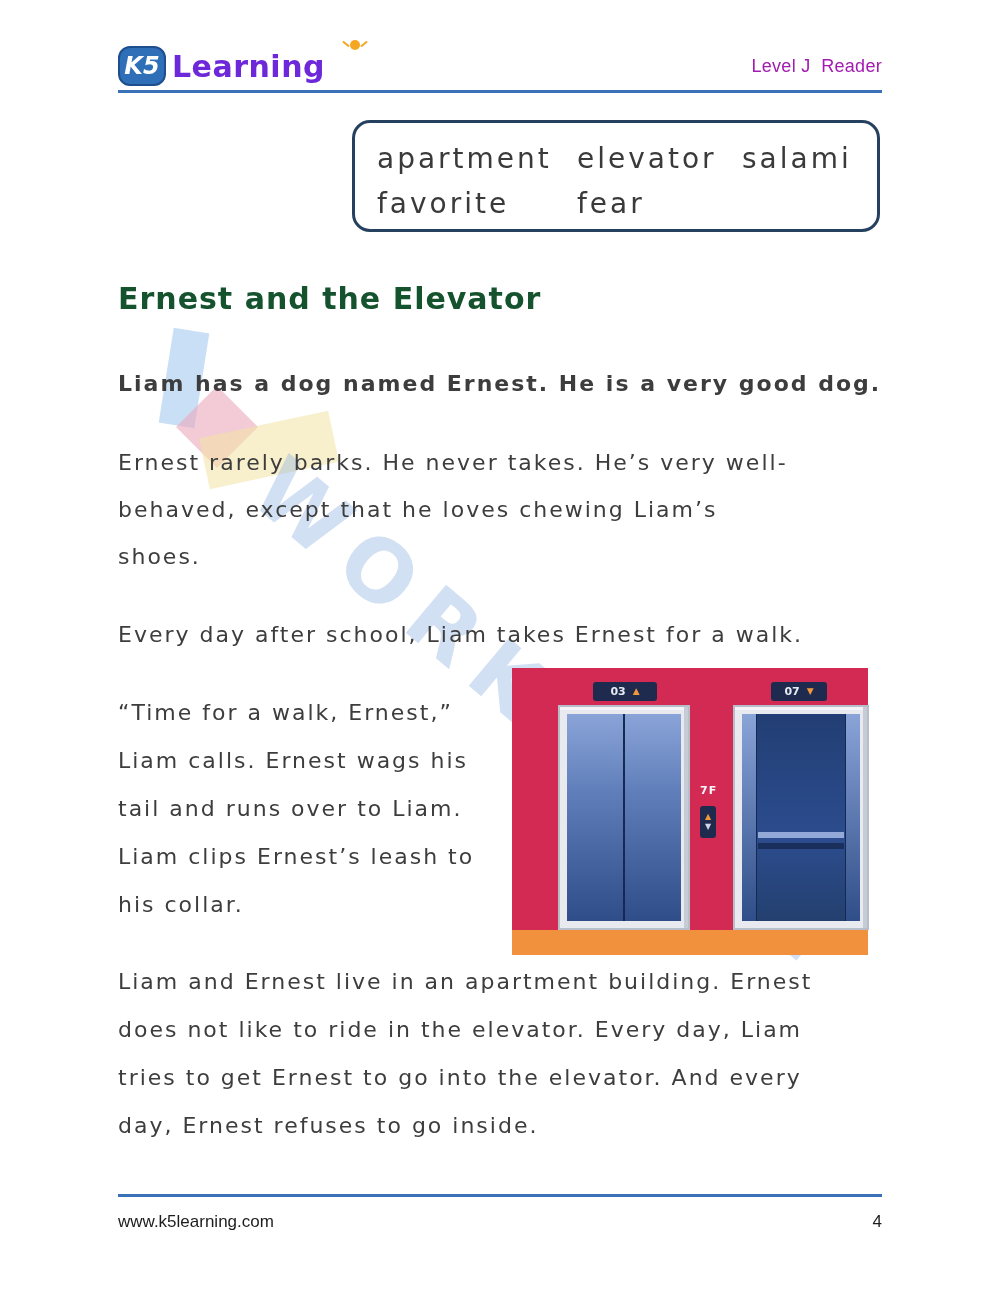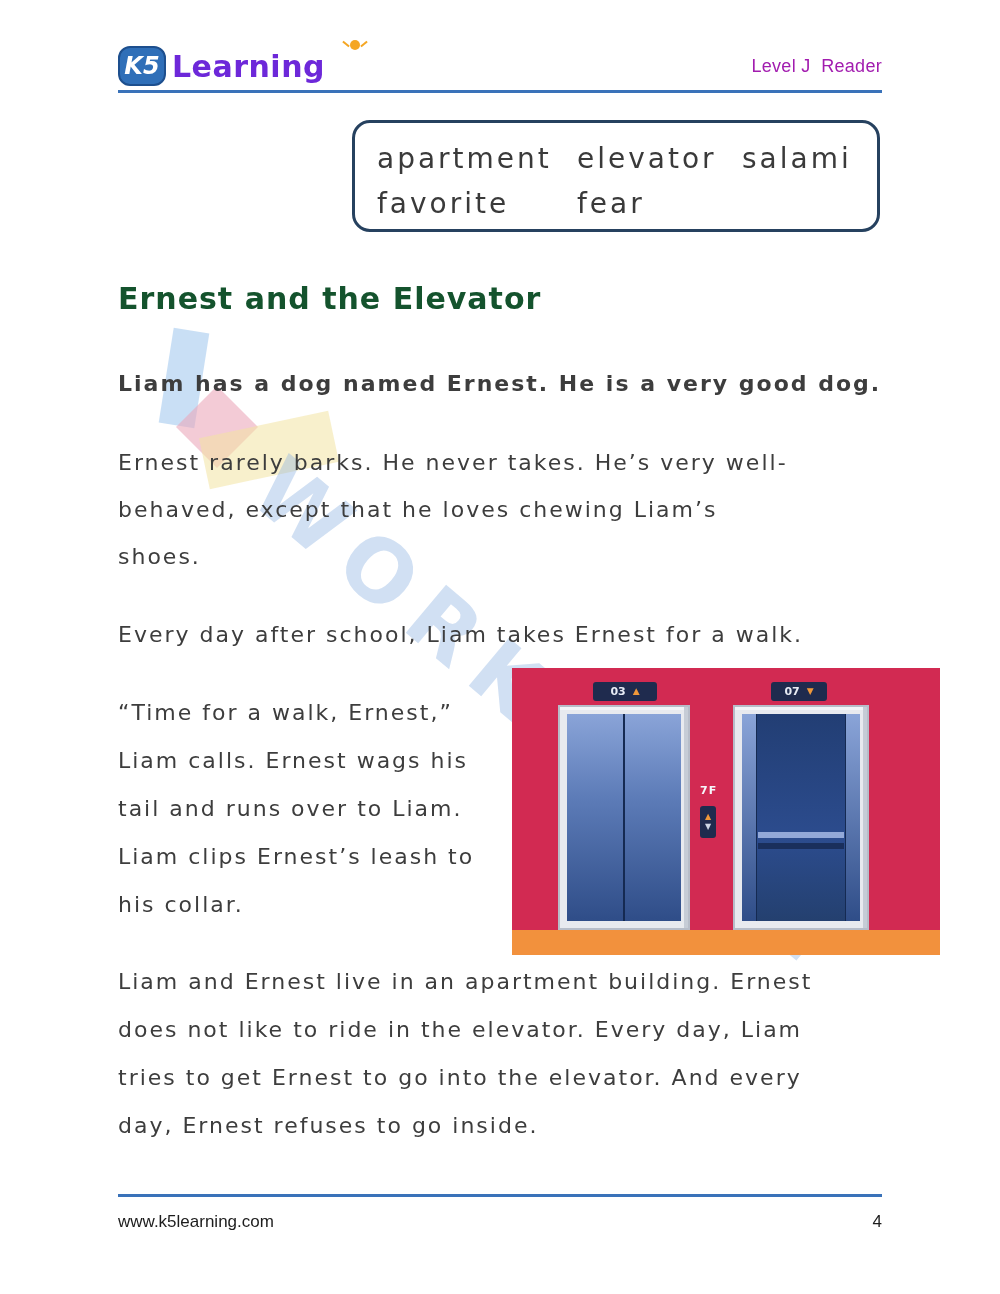--- a/index.html
+++ b/index.html
@@ -43,21 +43,21 @@
            color:#14532d; letter-spacing:1px; }
   .para { position:absolute; left:118px; font-size:22px; color:#3d3d3d; letter-spacing:2px;
           line-height:47px; white-space:pre; }
   .p1 { top:360px;font-weight:bold; }
   .p2 { top:439px; }
   .p3 { top:611px; }
   .p4 { top:689px; line-height:48px; }
   .p5 { top:958px; line-height:48px; }
 
   
-  .art { position:absolute; left:512px; top:668px; width:428px; height:287px; background:#d22a52; }
+  .art { position:absolute; left:512px; top:668px; width:356px; height:287px; background:#d22a52; }
   .art .floor { position:absolute; left:0; right:0; bottom:0; height:25px; background:#f2913d; }
   .elev { position:absolute; top:37px; height:225px; background:#e8eaef; border:2px solid #b7bdc9;
           box-sizing:border-box; padding:7px; box-shadow:inset -4px 0 0 #c6ccd6, inset 0 3px 0 #f2f4f8; }
   .elev-closed { left:46px; width:132px; }
   .elev-open   { left:221px; width:136px; }
   .doors { position:relative; width:100%; height:100%; display:flex; background:#16294d; }
   .door { flex:1; background:linear-gradient(180deg,#8aa4d8 0%, #5d7cb8 40%, #2f4d88 100%); }
   .door-left-half { border-right:2px solid #152a52; }
   .interior { position:relative; width:100%; height:100%; overflow:hidden;
               background:linear-gradient(180deg,#223e74 0%, #2c4c8e 60%, #24406f 100%); }

